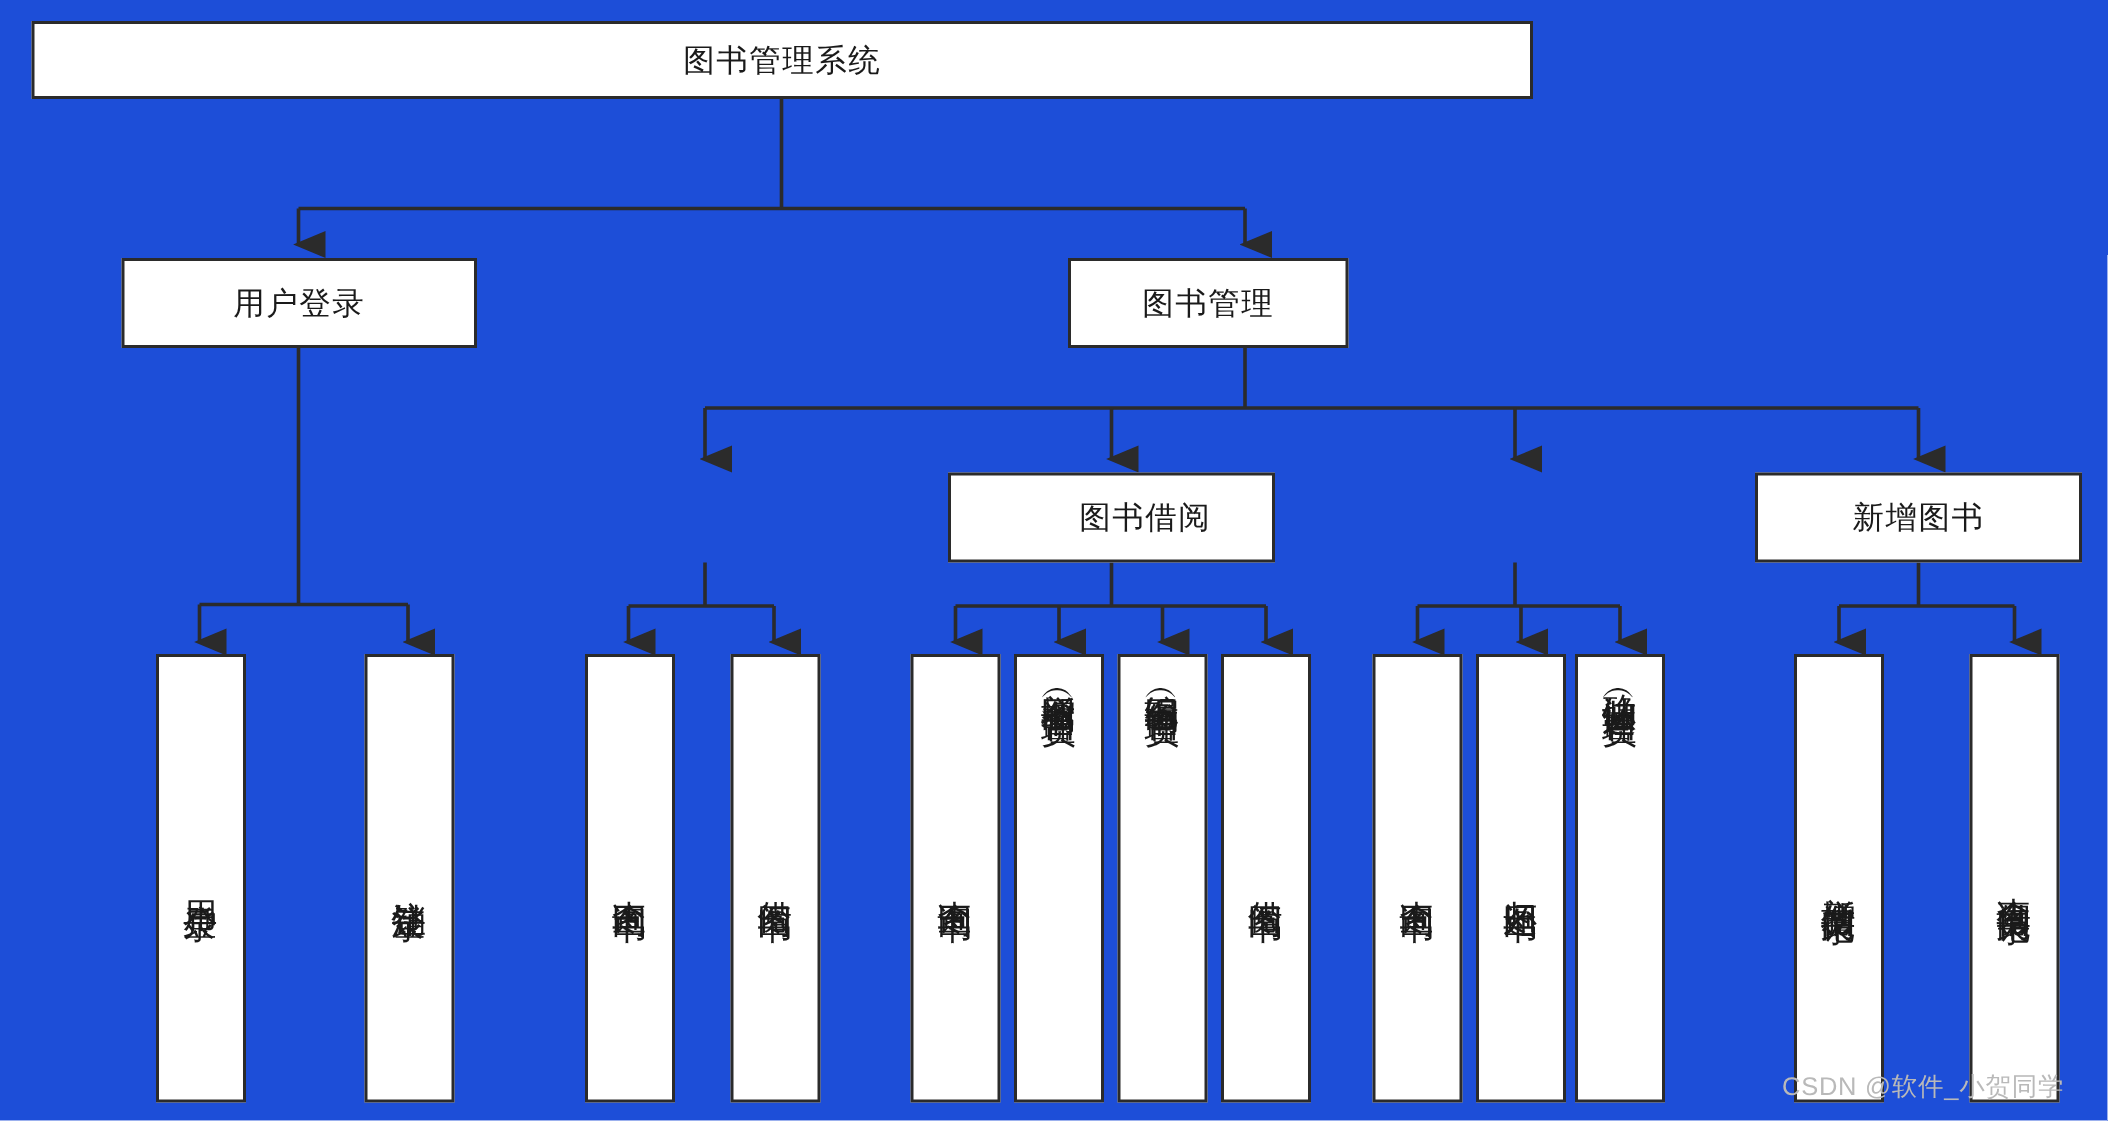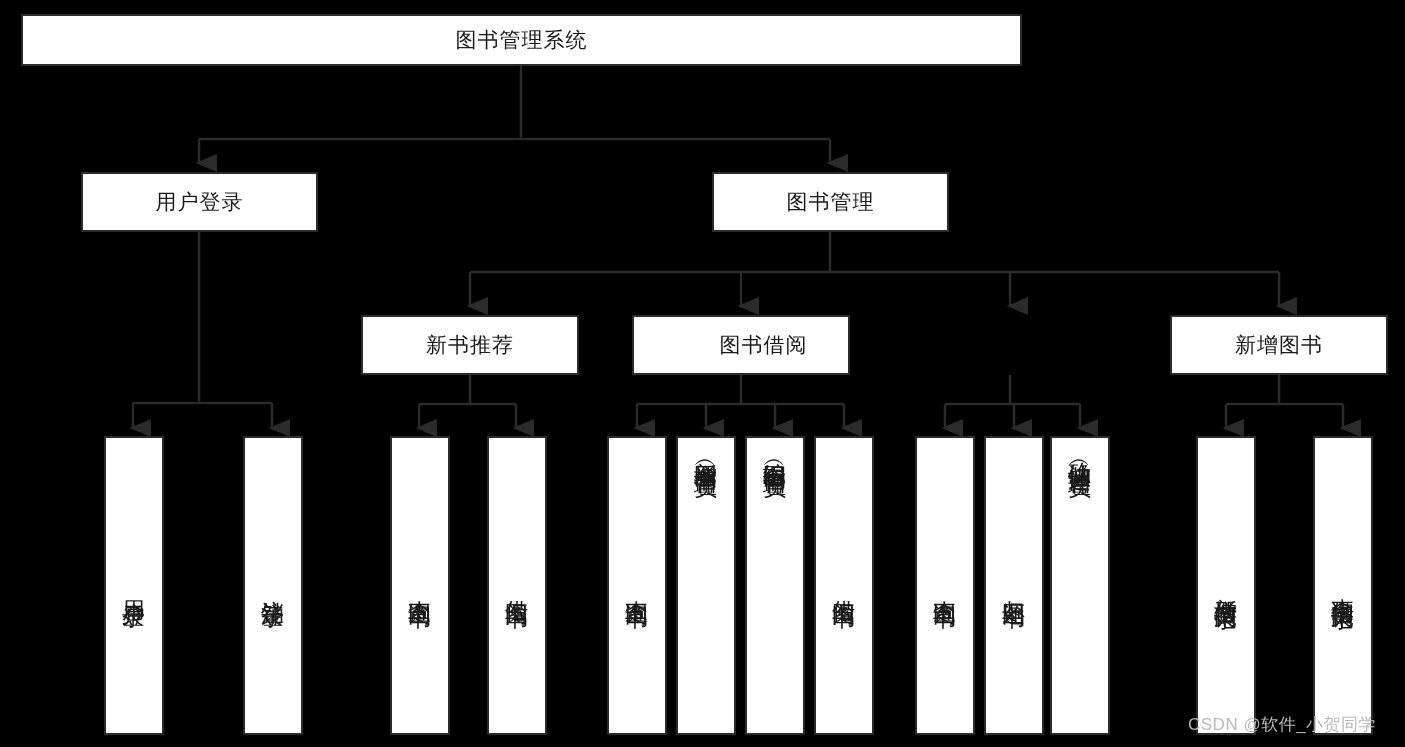--- a/index.html
+++ b/index.html
@@ -7,21 +7,21 @@
     padding: 0;
     background: #ffffff;
   }
   body {
     font-family: "Liberation Sans", "DejaVu Sans", sans-serif;
   }
   #canvas {
     position: relative;
     width: 1405px;
     height: 747px;
-    background: #000000;
+    background: #1d4ed8;
     overflow: hidden;
   }
   svg.wires {
     position: absolute;
     left: 0;
     top: 0;
     width: 1405px;
     height: 747px;
     pointer-events: none;
   }
@@ -123,27 +123,24 @@
     </g>
   </svg>
 
   <div class="node horiz" style="left:21px; top:14px; width:1001px; height:52px;">
     <span class="lbl">图书管理系统</span>
   </div>
 
   <div class="node horiz" style="left:81px; top:172px; width:237px; height:60px;">
     <span class="lbl">用户登录</span>
   </div>
-  <div class="node horiz" style="left:712px; top:172px; width:237px; height:60px;">
+  <div class="node horiz" style="left:712px; top:172px; width:187px; height:60px;">
     <span class="lbl">图书管理</span>
   </div>
 
-  <div class="node horiz" style="left:361px; top:315px; width:218px; height:60px;">
-    <span class="lbl">新书推荐</span>
-  </div>
   <div class="node horiz" style="left:632px; top:315px; width:218px; height:60px;padding-left:45px;">
     <span class="lbl">图书借阅</span>
   </div>
   <div class="node horiz" style="left:1170px; top:315px; width:218px; height:60px;">
     <span class="lbl">新增图书</span>
   </div>
 
   <div class="node vert" style="left:104px; top:436px; width:60px; height:299px;">
     <span class="lbl">用户登录</span>
   </div>

